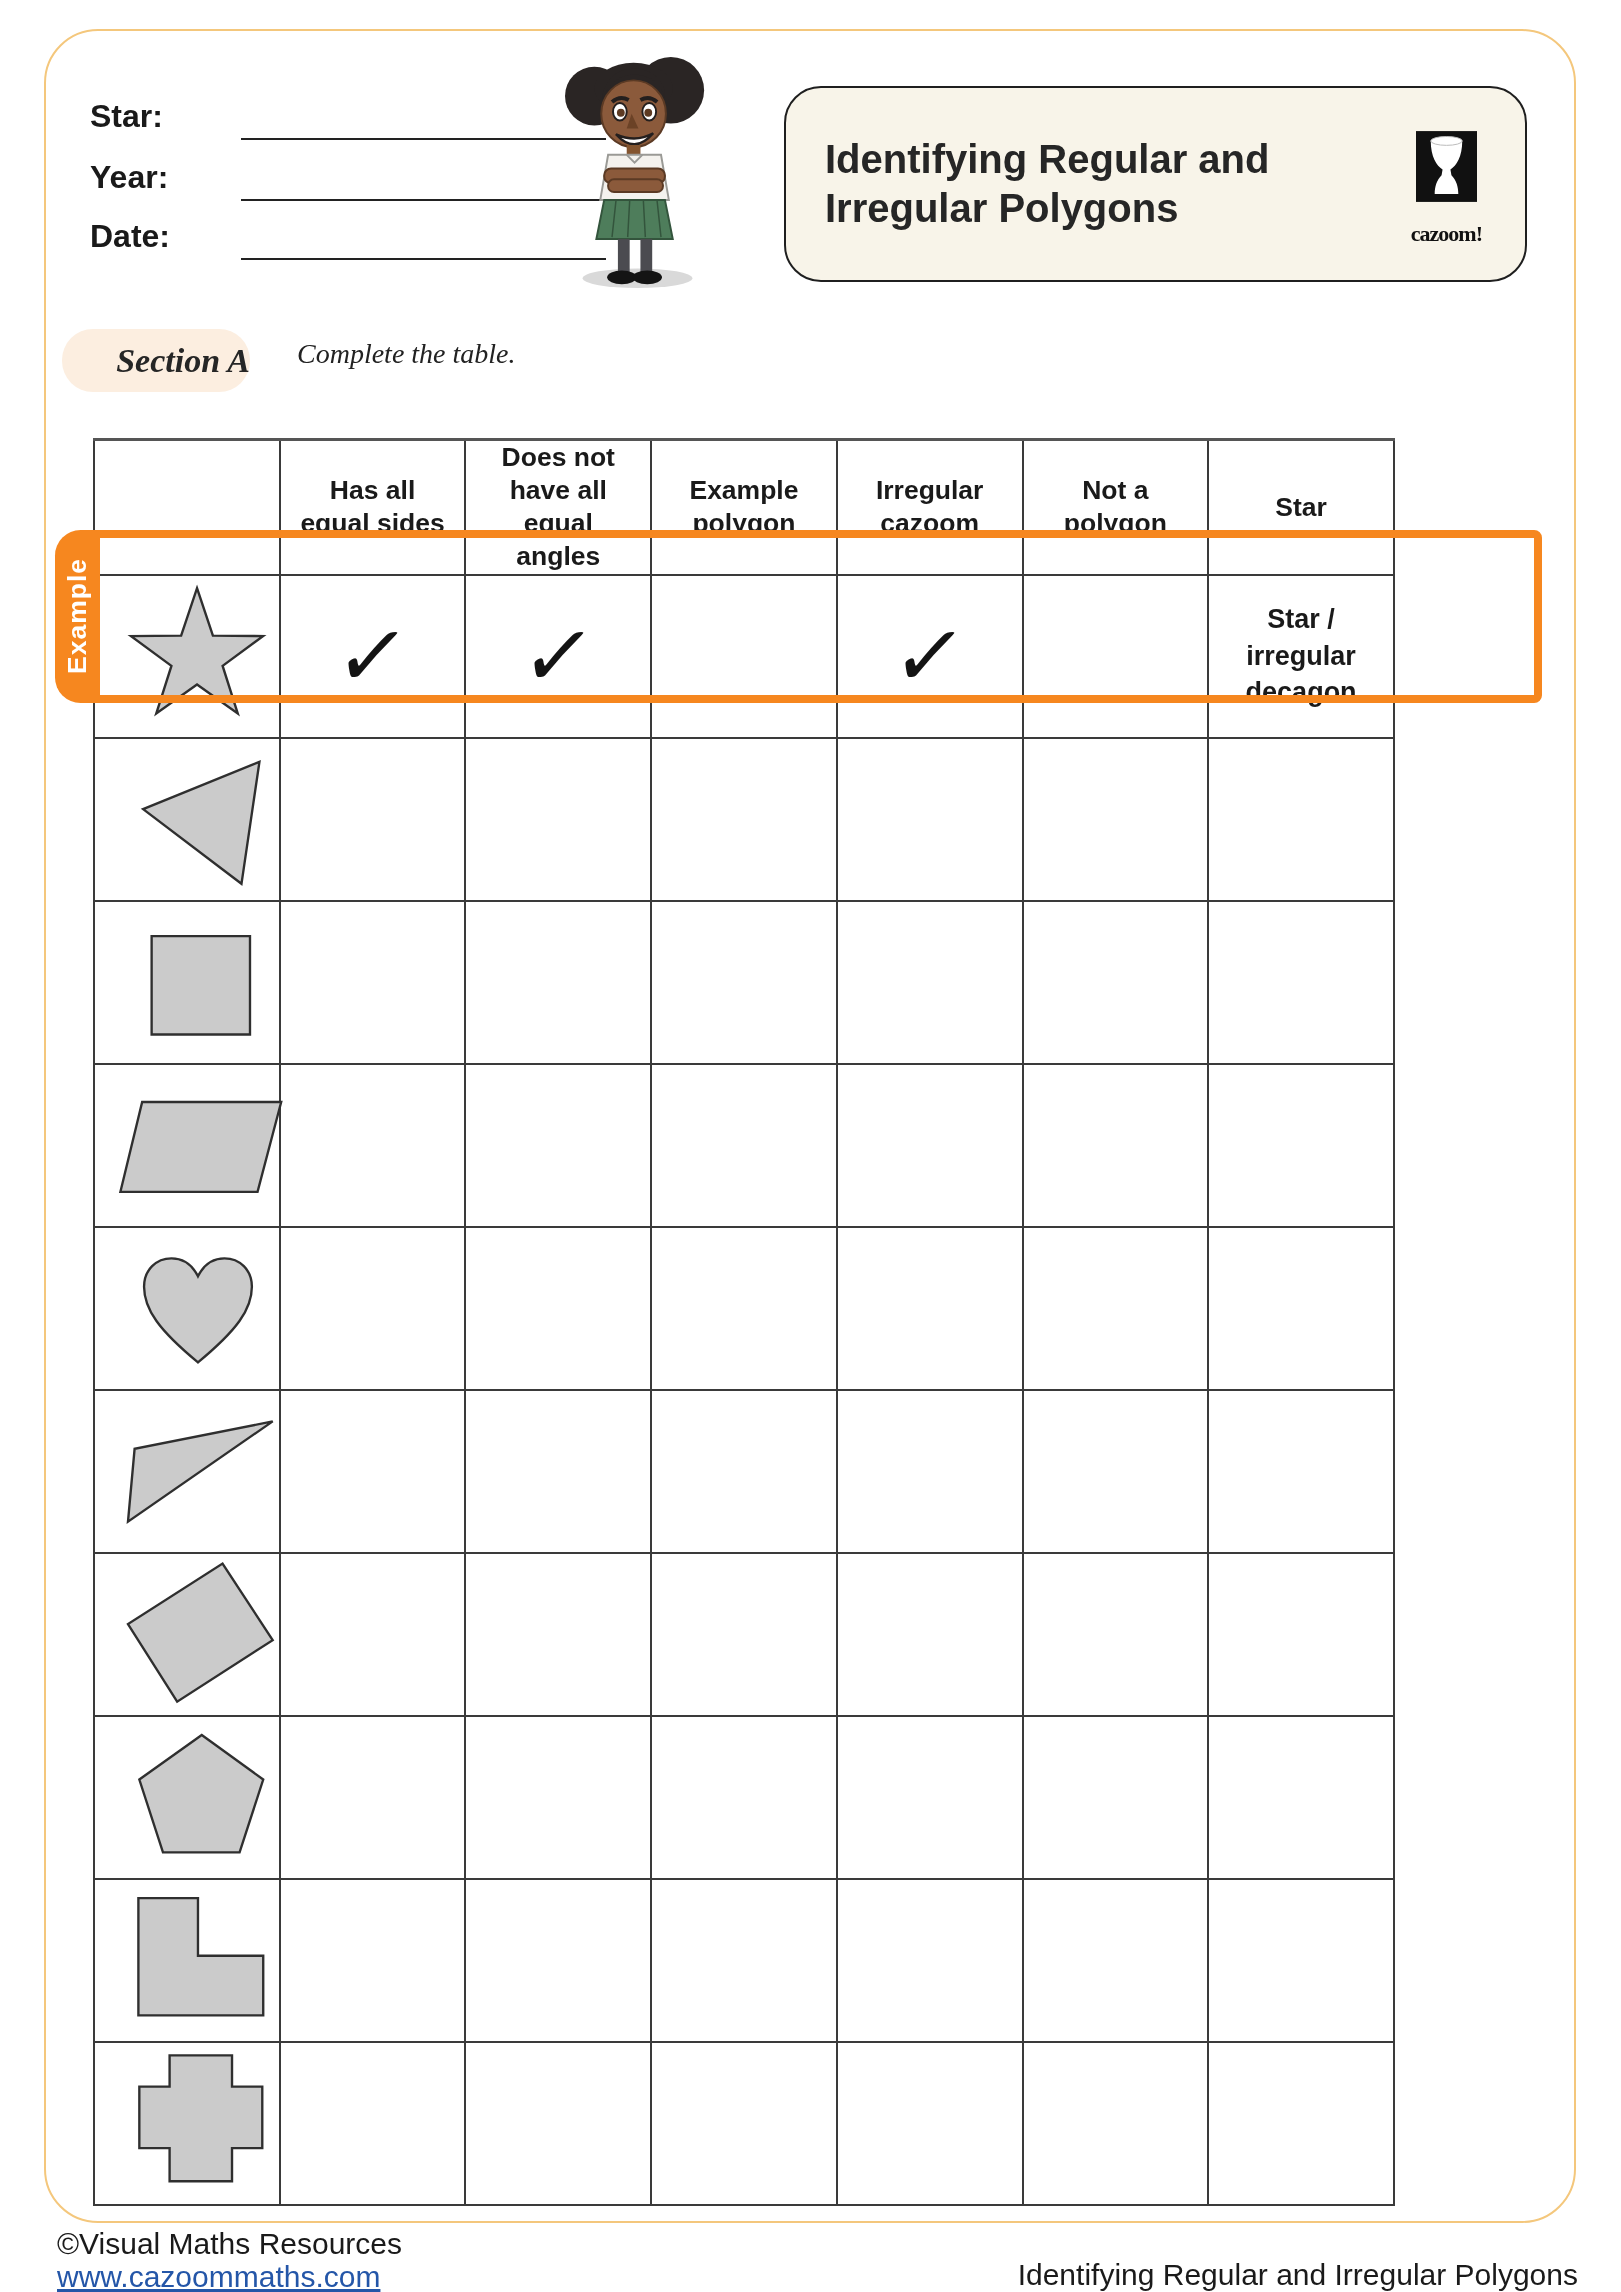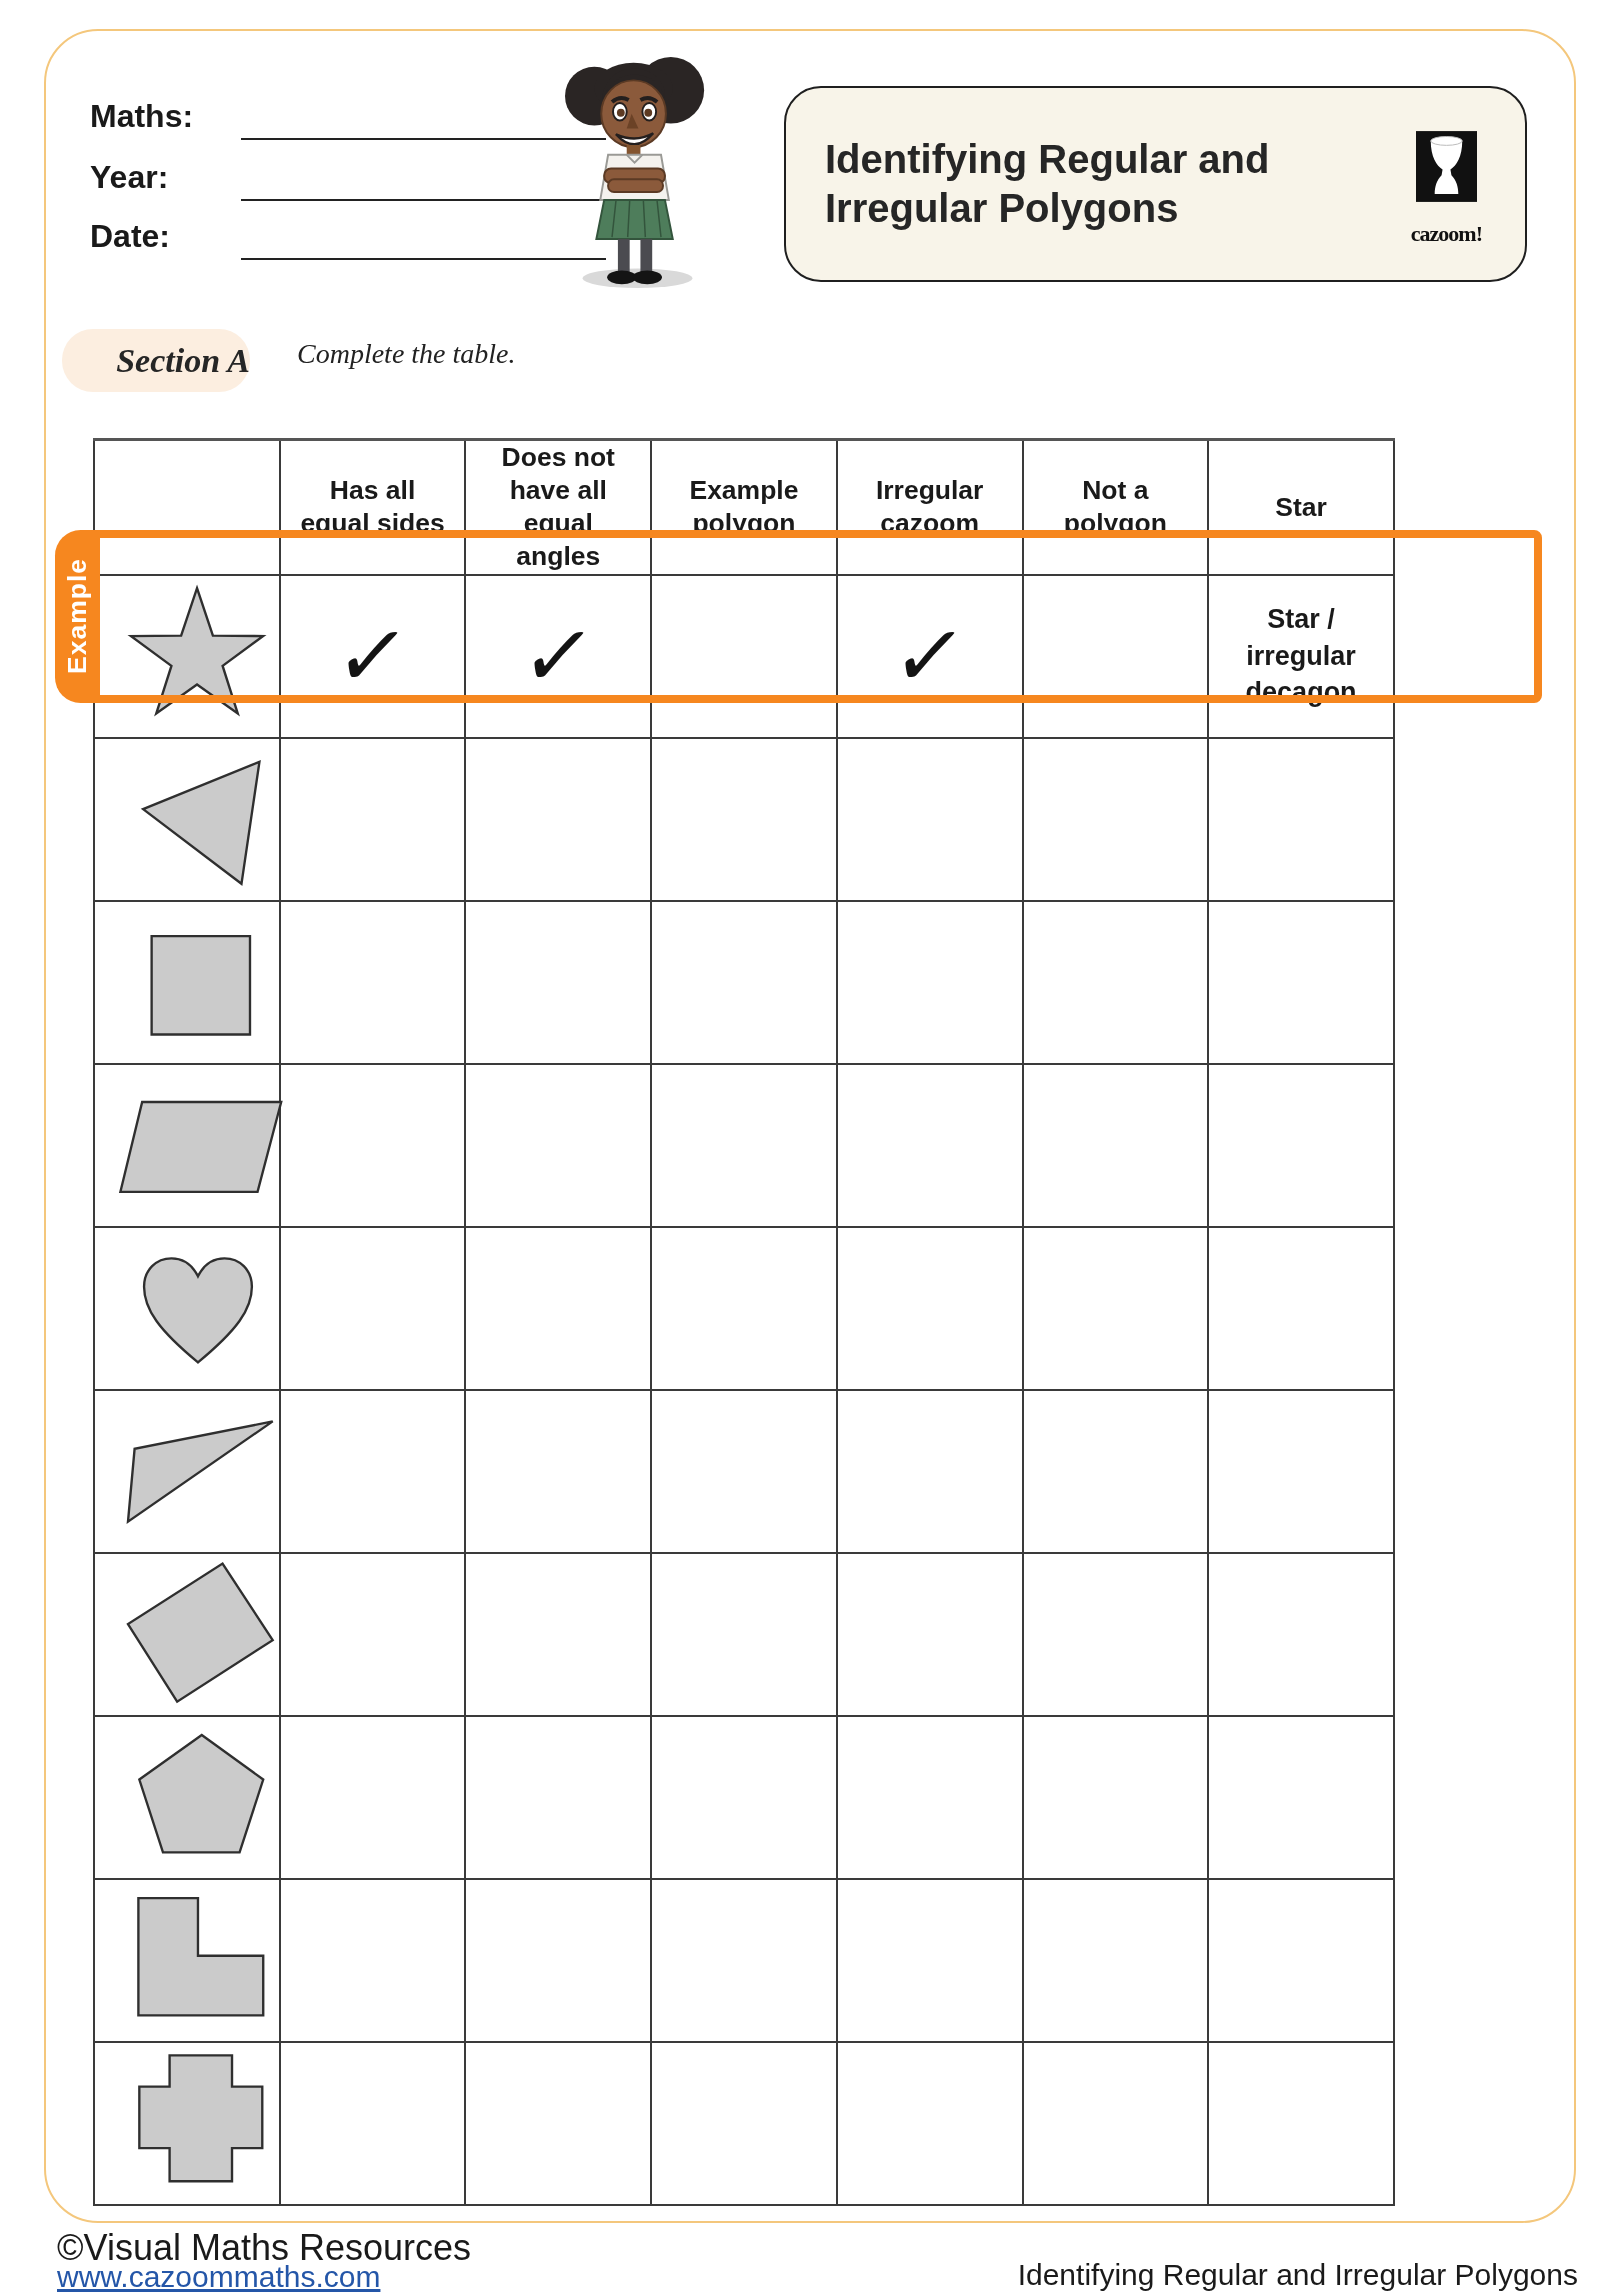--- a/index.html
+++ b/index.html
@@ -44,34 +44,34 @@
 
   
   .example-overlay { position:absolute; left:84px; top:530px; width:1458px; height:173px;
     border:8.8px solid #F6871F; border-radius:7.8px; pointer-events:none; }
   .example-tab { position:absolute; left:55px; top:530px; width:45px; height:173px;
     background:#F6871F; border-radius:25.5px 0 0 25.5px; display:flex; align-items:center; justify-content:center; }
   .example-tab span { writing-mode:vertical-rl; transform:rotate(180deg); color:#fff;
     font-weight:bold; font-size:26.5px; letter-spacing:1px; }
 
   
-  .footer-copyright { position:absolute; left:57px; top:2227px; font-size:36px; color:#1a1a1a; }
+  .footer-copyright { position:absolute; left:57px; top:2227px; font-size:30px; color:#1a1a1a; }
   .footer-link { position:absolute; left:57px; top:2260px; font-size:30px; color:#2456A8;
     text-decoration:underline; cursor:pointer; }
   .footer-right { position:absolute; right:43px; top:2258px; font-size:30px; color:#1a1a1a; }
 
   .shape { fill:#CBCBCB; stroke:#2f2f2f; stroke-width:2.5; }
 </style>
 </head>
 <body>
 
 <div class="page">
   <div class="page-border"></div>
 
-  <div class="field-label" style="top:98px;">Maths:</div>
+  <div class="field-label" style="top:98px;">Star:</div>
   <div class="field-line" style="top:138px;"></div>
   <div class="field-label" style="top:159px;">Year:</div>
   <div class="field-line" style="top:199px;"></div>
   <div class="field-label" style="top:218px;">Date:</div>
   <div class="field-line" style="top:258px;"></div>
 
   <svg style="position:absolute;left:559px;top:51px;" width="157" height="240" viewBox="0 0 160 245">
     <ellipse cx="80" cy="232" rx="56" ry="10" fill="#d9d9d9"></ellipse>
     <circle cx="36" cy="46" r="30" fill="#2a2524"></circle>
     <circle cx="114" cy="40" r="34" fill="#2a2524"></circle>

